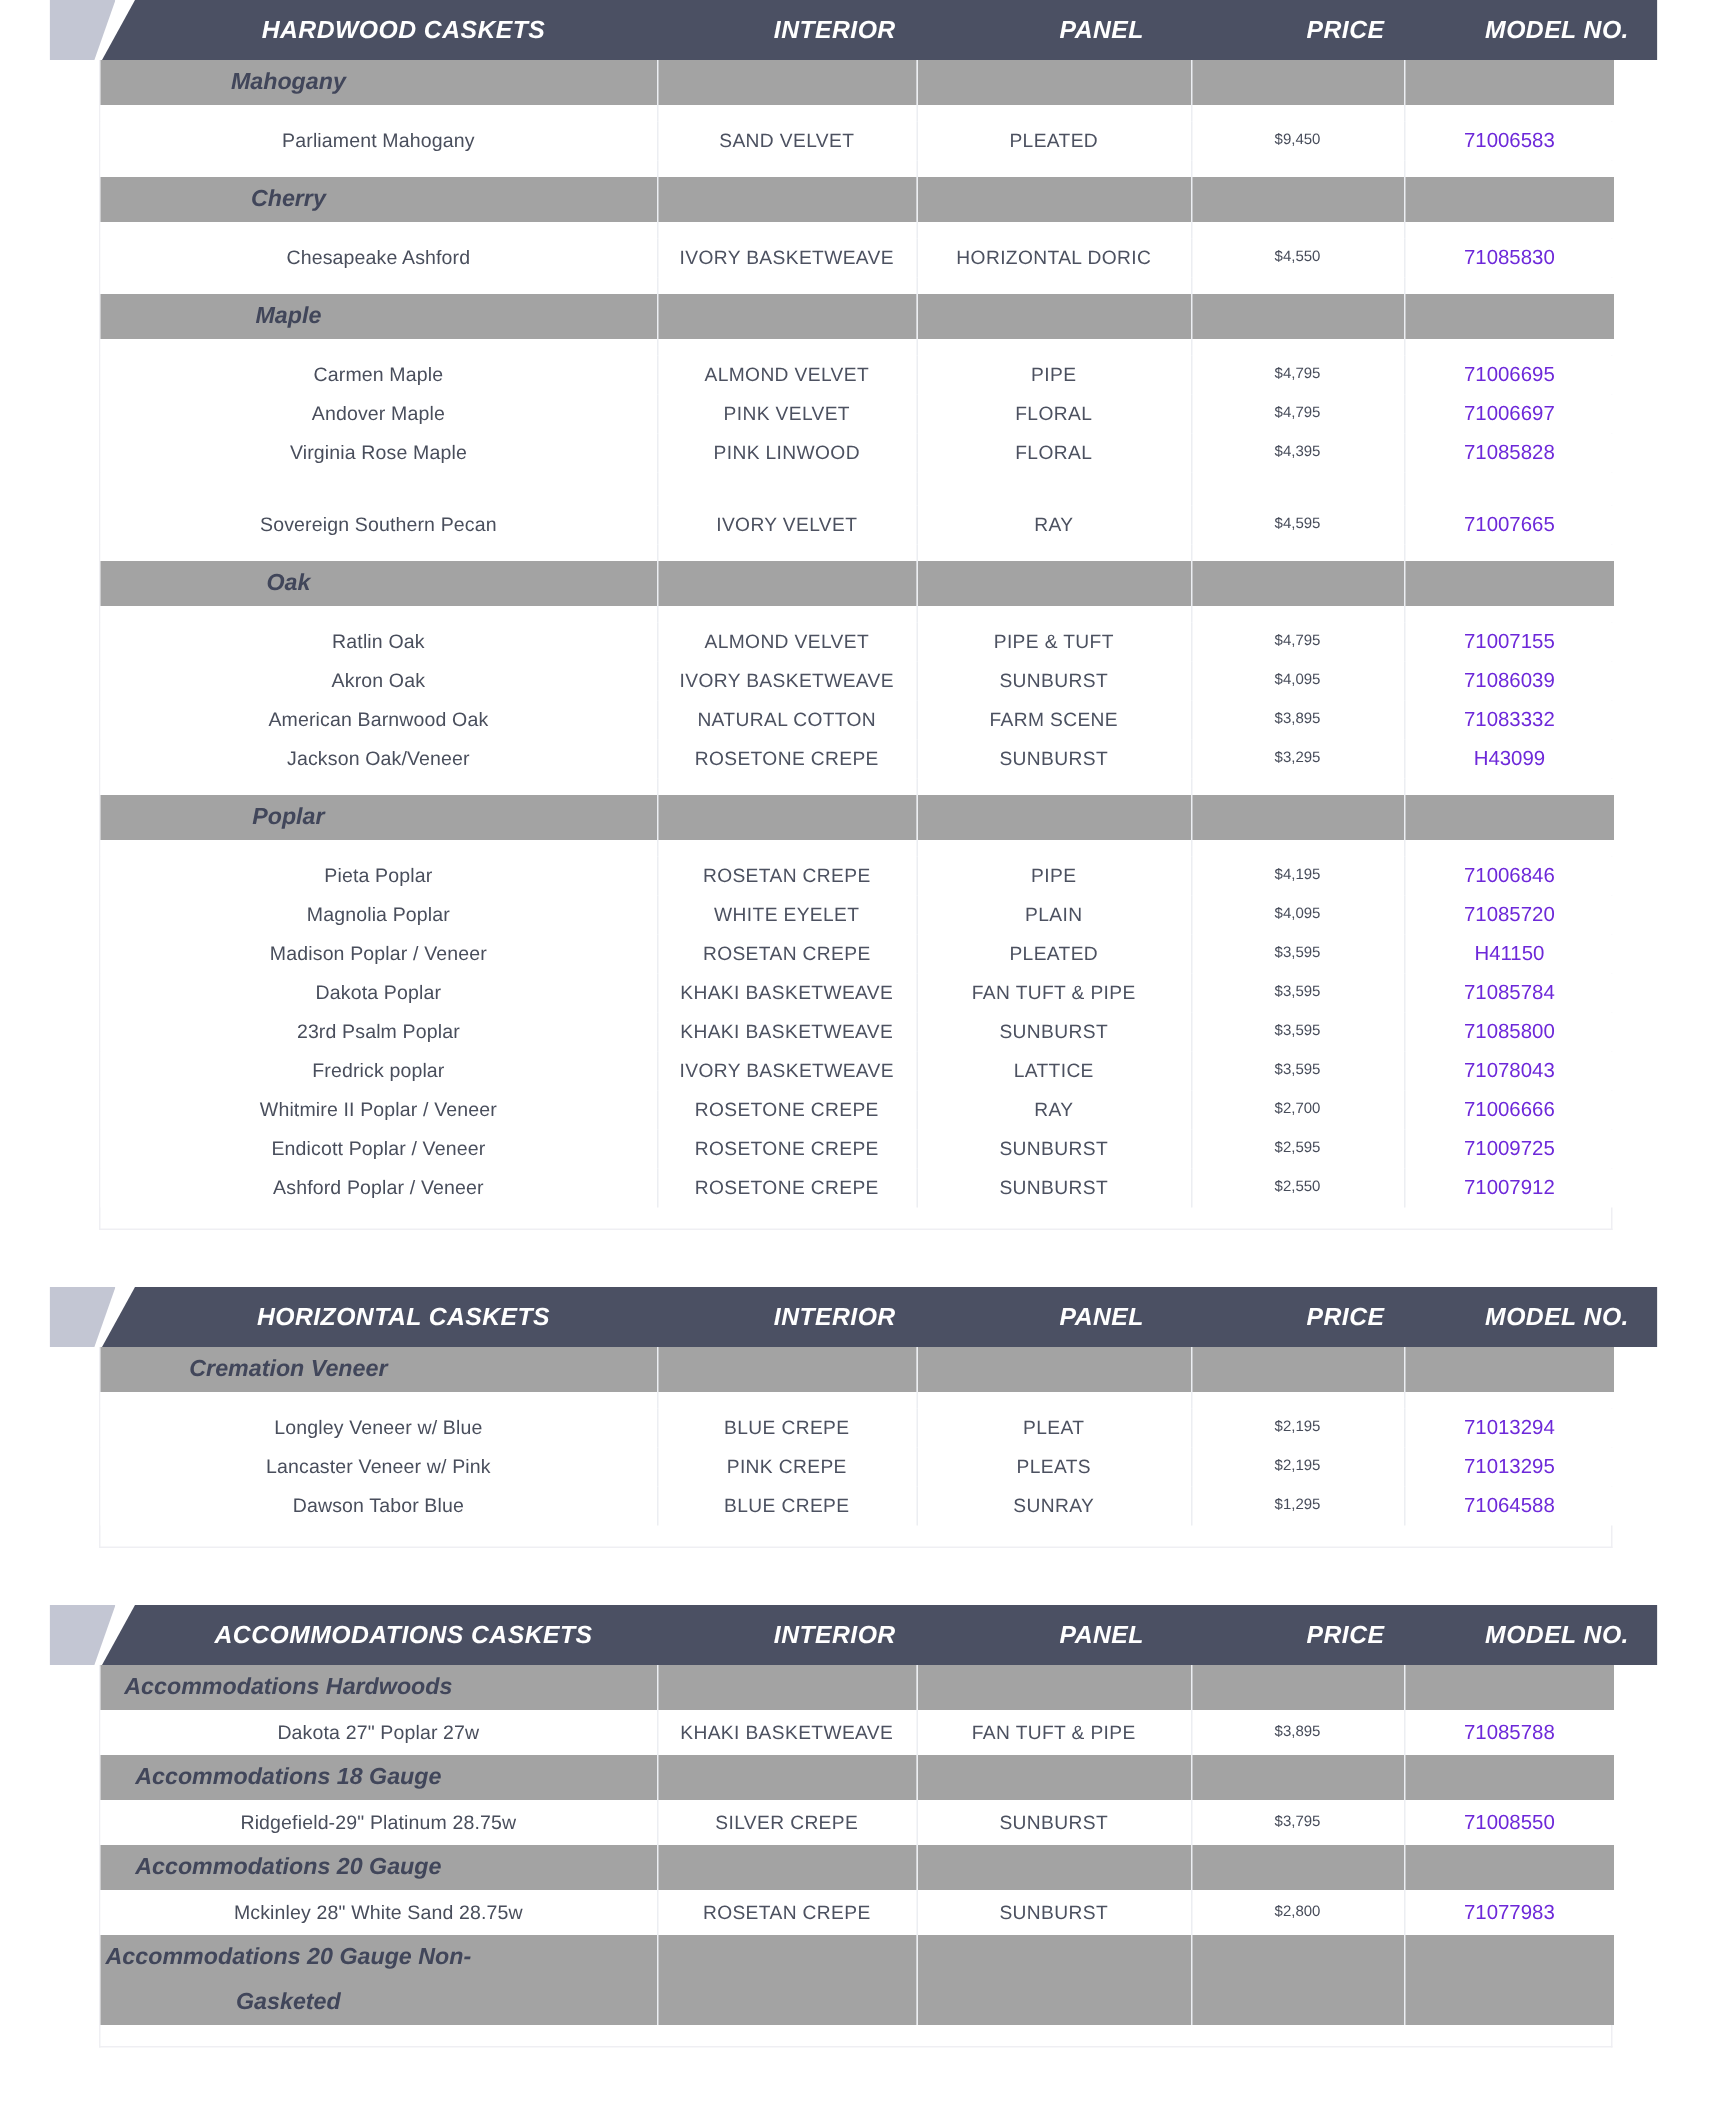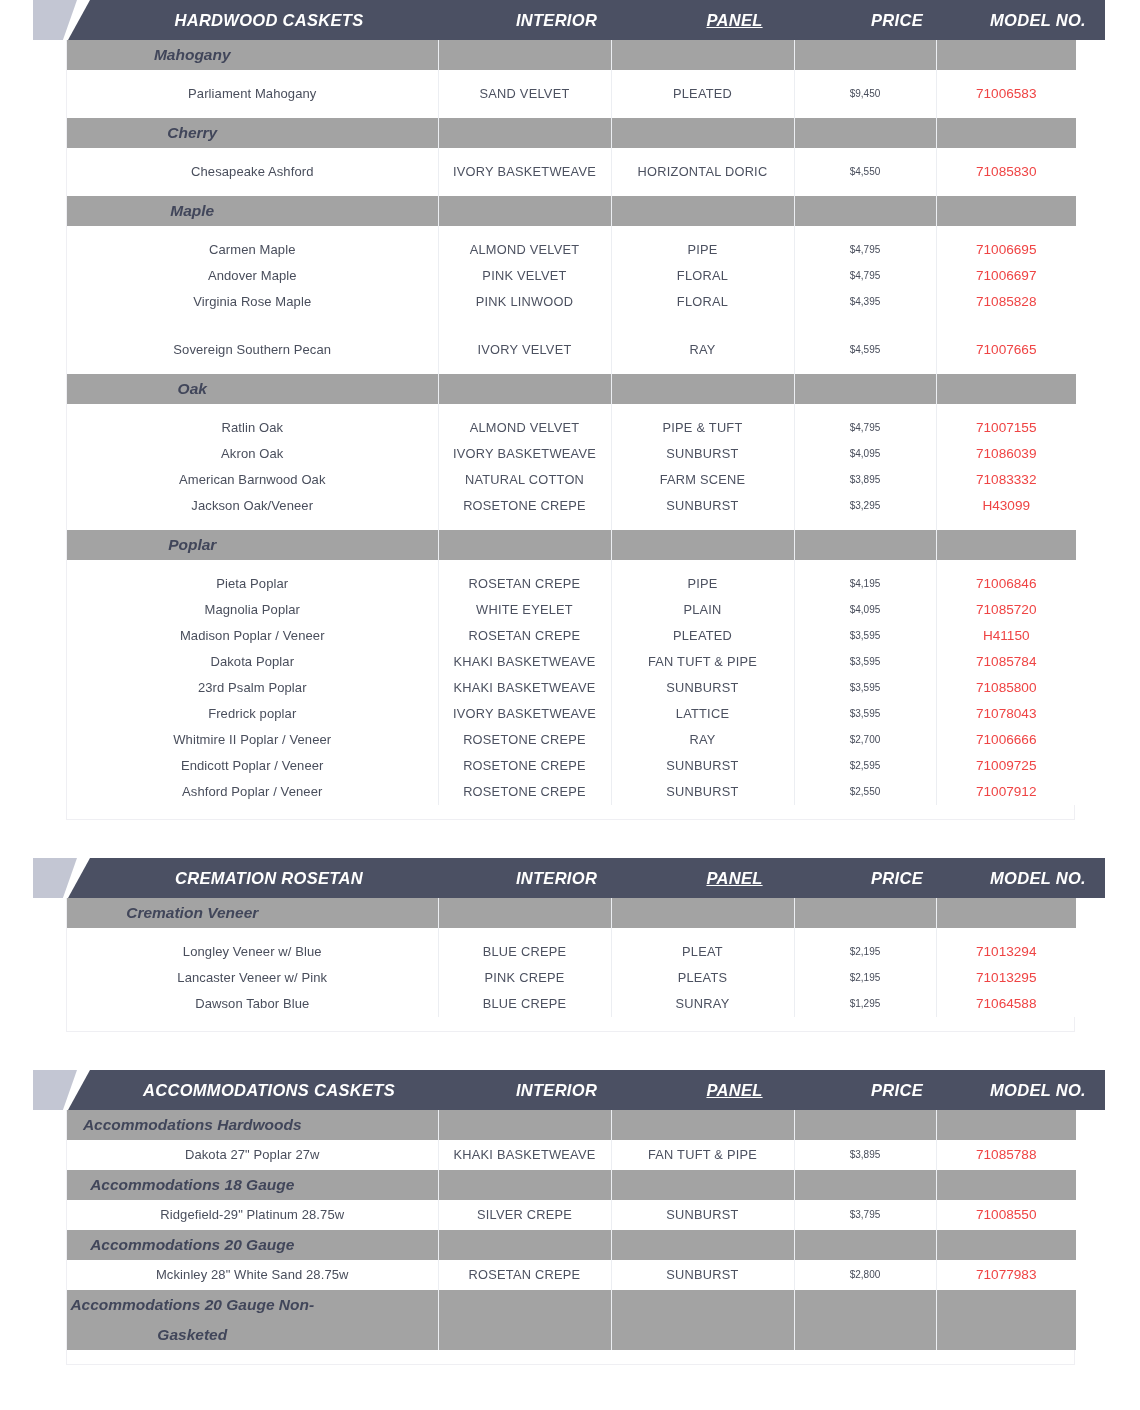--- a/index.html
+++ b/index.html
@@ -71,21 +71,21 @@
     color: #ffffff;
     font-size: 16.5px;
     font-weight: bold;
     font-style: italic;
     letter-spacing: 0.3px;
     text-align: center;
     box-sizing: border-box;
   }
   .c-name  { flex: 0 0 402px; }
   .c-int   { flex: 0 0 173px; }
-  .c-pan   { flex: 0 0 183px; text-decoration: underline; }
+  .c-pan   { flex: 0 0 183px; }
   .c-pri   { flex: 0 0 142px; }
   .c-mod   { flex: 0 0 140px; }
 
   
   .sec-body {
     margin-left: 66px;
     margin-right: 65px;
     border: 1px solid #efeff3;
     border-top: none;
     box-sizing: border-box;
@@ -142,21 +142,21 @@
     font-size: 12.8px;
     color: #4c5160;
     letter-spacing: 0.25px;
   }
   tr.item .t-price {
     font-size: 10px;
     color: #474c5a;
   }
   tr.item .t-model {
     font-size: 13.6px;
-    color: #ef4444;
+    color: #6d28d9;
   }
 
   tr.spacer > td {
     height: 11px;
     background: #ffffff;
     border-left: 1px solid #eceef2;
   }
   tr.spacer > td:first-child { border-left: none; }
 
   
@@ -446,21 +446,21 @@
               </tr>
             </tbody>
           </table>
         </div>
       </div>
       <div class="section">
         <div class="sec-head">
           <div class="head-tab"></div>
           <div class="head-bar"></div>
           <div class="head-row">
-            <div class="head-cell c-name">CREMATION ROSETAN</div>
+            <div class="head-cell c-name">HORIZONTAL CASKETS</div>
             <div class="head-cell c-int">INTERIOR</div>
             <div class="head-cell c-pan">PANEL</div>
             <div class="head-cell c-pri">PRICE</div>
             <div class="head-cell c-mod">MODEL NO.</div>
           </div>
         </div>
         <div class="sec-body">
           <table class="tbl">
             <colgroup>
               <col class="k-name">

